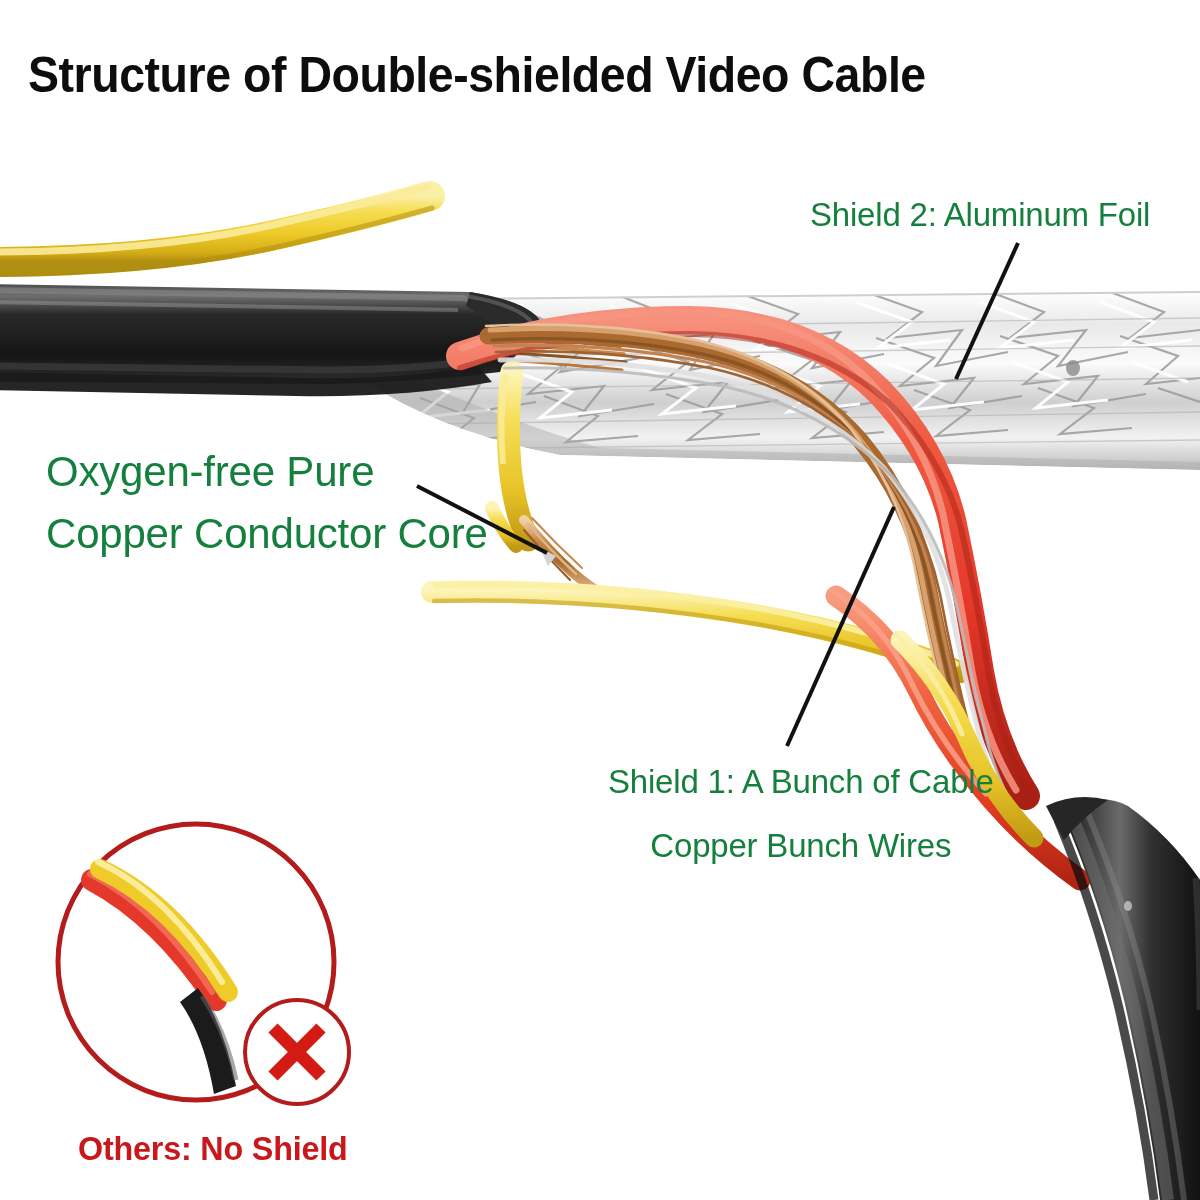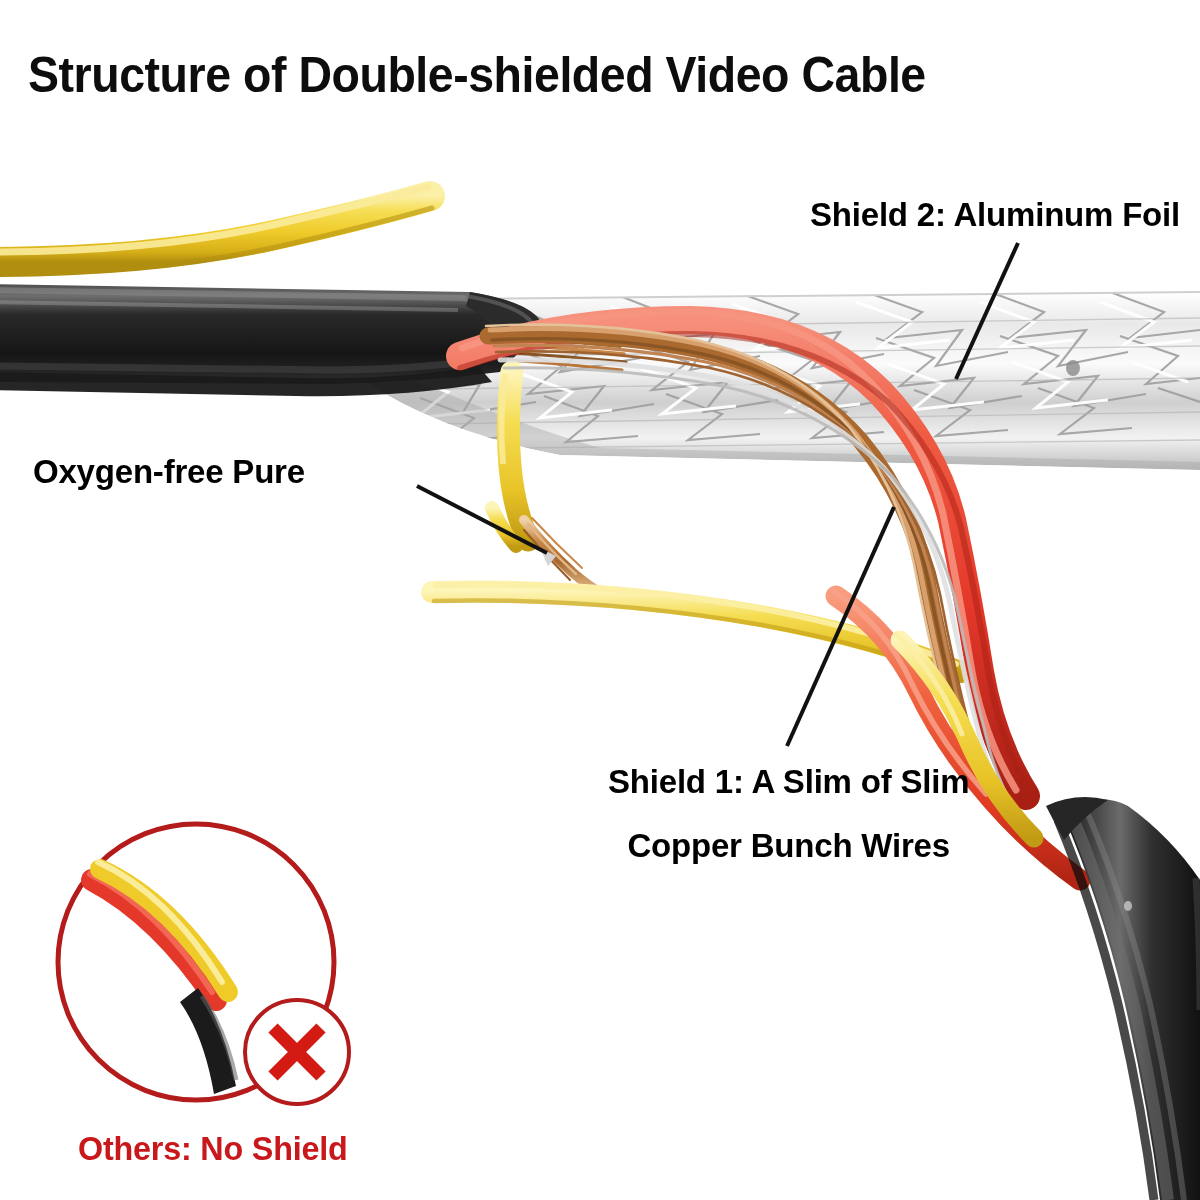--- a/index.html
+++ b/index.html
@@ -1,28 +1,28 @@
 <!DOCTYPE html>
 <html><head>
 <meta charset="utf-8">
 <style>
   html,body{margin:0;padding:0;background:#ffffff;}
   body{width:1200px;height:1200px;overflow:hidden;
        font-family:"Liberation Sans","DejaVu Sans",sans-serif;}
   #stage{position:relative;width:1008px;height:1200px;background:#fff;}
   #art{position:absolute;left:0;top:0;width:1200px;height:1200px;}
-  .lbl{position:absolute;color:#000000;font-weight:700;
+  .lbl{position:absolute;color:#15803d;font-weight:400;
        font-family:"Liberation Sans","DejaVu Sans",sans-serif;
        white-space:nowrap;letter-spacing:-0.2px;}
   #title{position:absolute;left:28px;top:46px;font-size:50px;font-weight:700;
          color:#0d0d0d;letter-spacing:-0.5px;
          transform:scaleX(0.93);transform-origin:left center;
          font-family:"Liberation Sans","DejaVu Sans",sans-serif;}
   #lbl-shield2{left:810px;top:196px;font-size:33px;}
-  #lbl-core{left:33px;top:441px;font-size:33px;line-height:62px;}
+  #lbl-core{left:46px;top:441px;font-size:42px;line-height:62px;}
   #lbl-shield1{left:608px;top:750px;font-size:33px;line-height:64px;text-align:center;}
   #lbl-others{left:78px;top:1129px;font-size:34px;font-weight:700;color:#c9181b;
               transform:scaleX(0.95);transform-origin:left center;}
 </style>
 </head>
 <body>
 
 <div id="stage">
 
   <svg id="art" viewBox="0 0 1200 1200">
@@ -275,22 +275,23 @@
       </g>
     </g>
   </svg>
 
   <div id="title">Structure of Double-shielded Video Cable</div>
 
   <div class="lbl" id="lbl-shield2">Shield 2: Aluminum Foil</div>
 
   <div class="lbl" id="lbl-core">
     <div>Oxygen-free Pure</div>
+    <div>Copper Conductor Core</div>
   </div>
 
   <div class="lbl" id="lbl-shield1">
-    <div>Shield 1: A Slim of Slim</div>
+    <div>Shield 1: A Bunch of Cable</div>
     <div>Copper Bunch Wires</div>
   </div>
 
   <div class="lbl" id="lbl-others">Others: No Shield</div>
 
 </div>
 
 </body></html>

